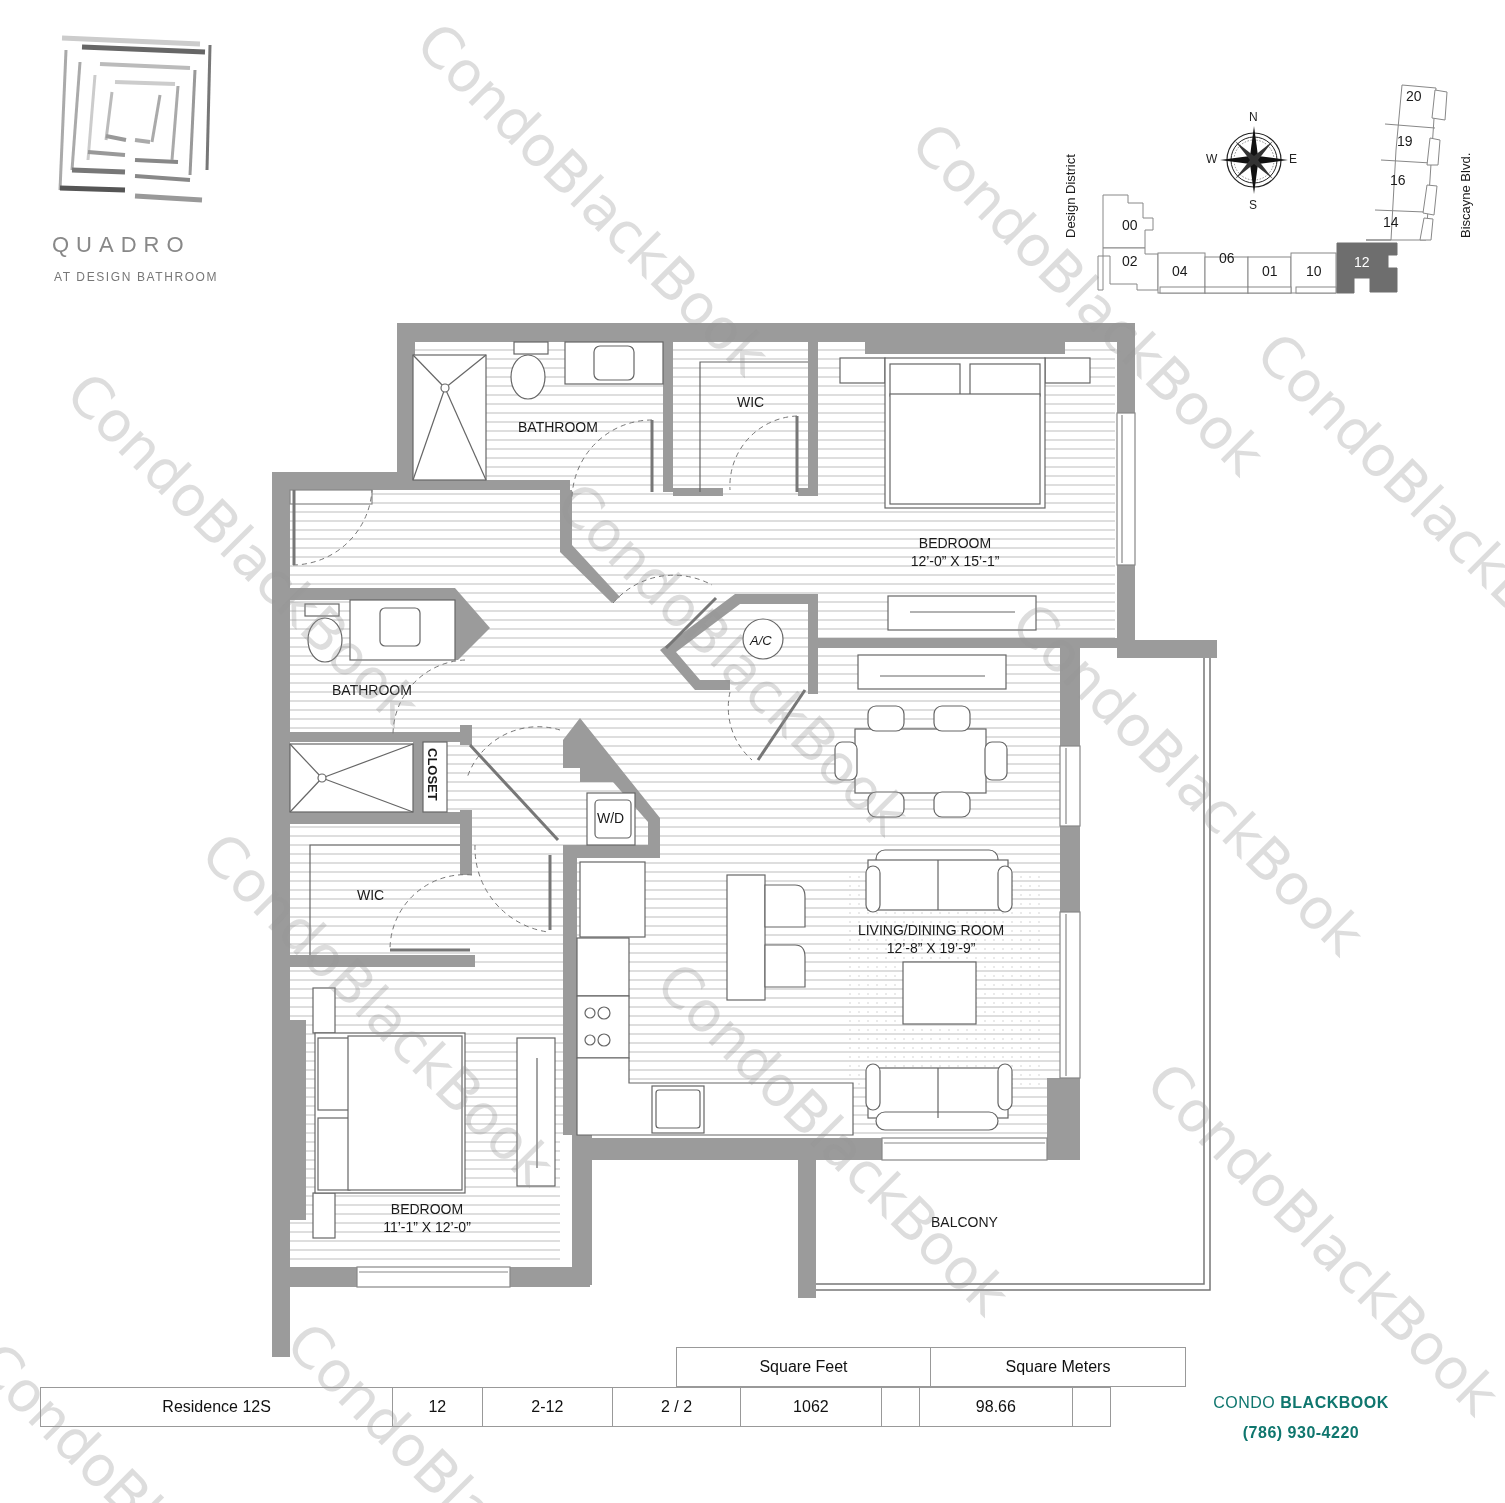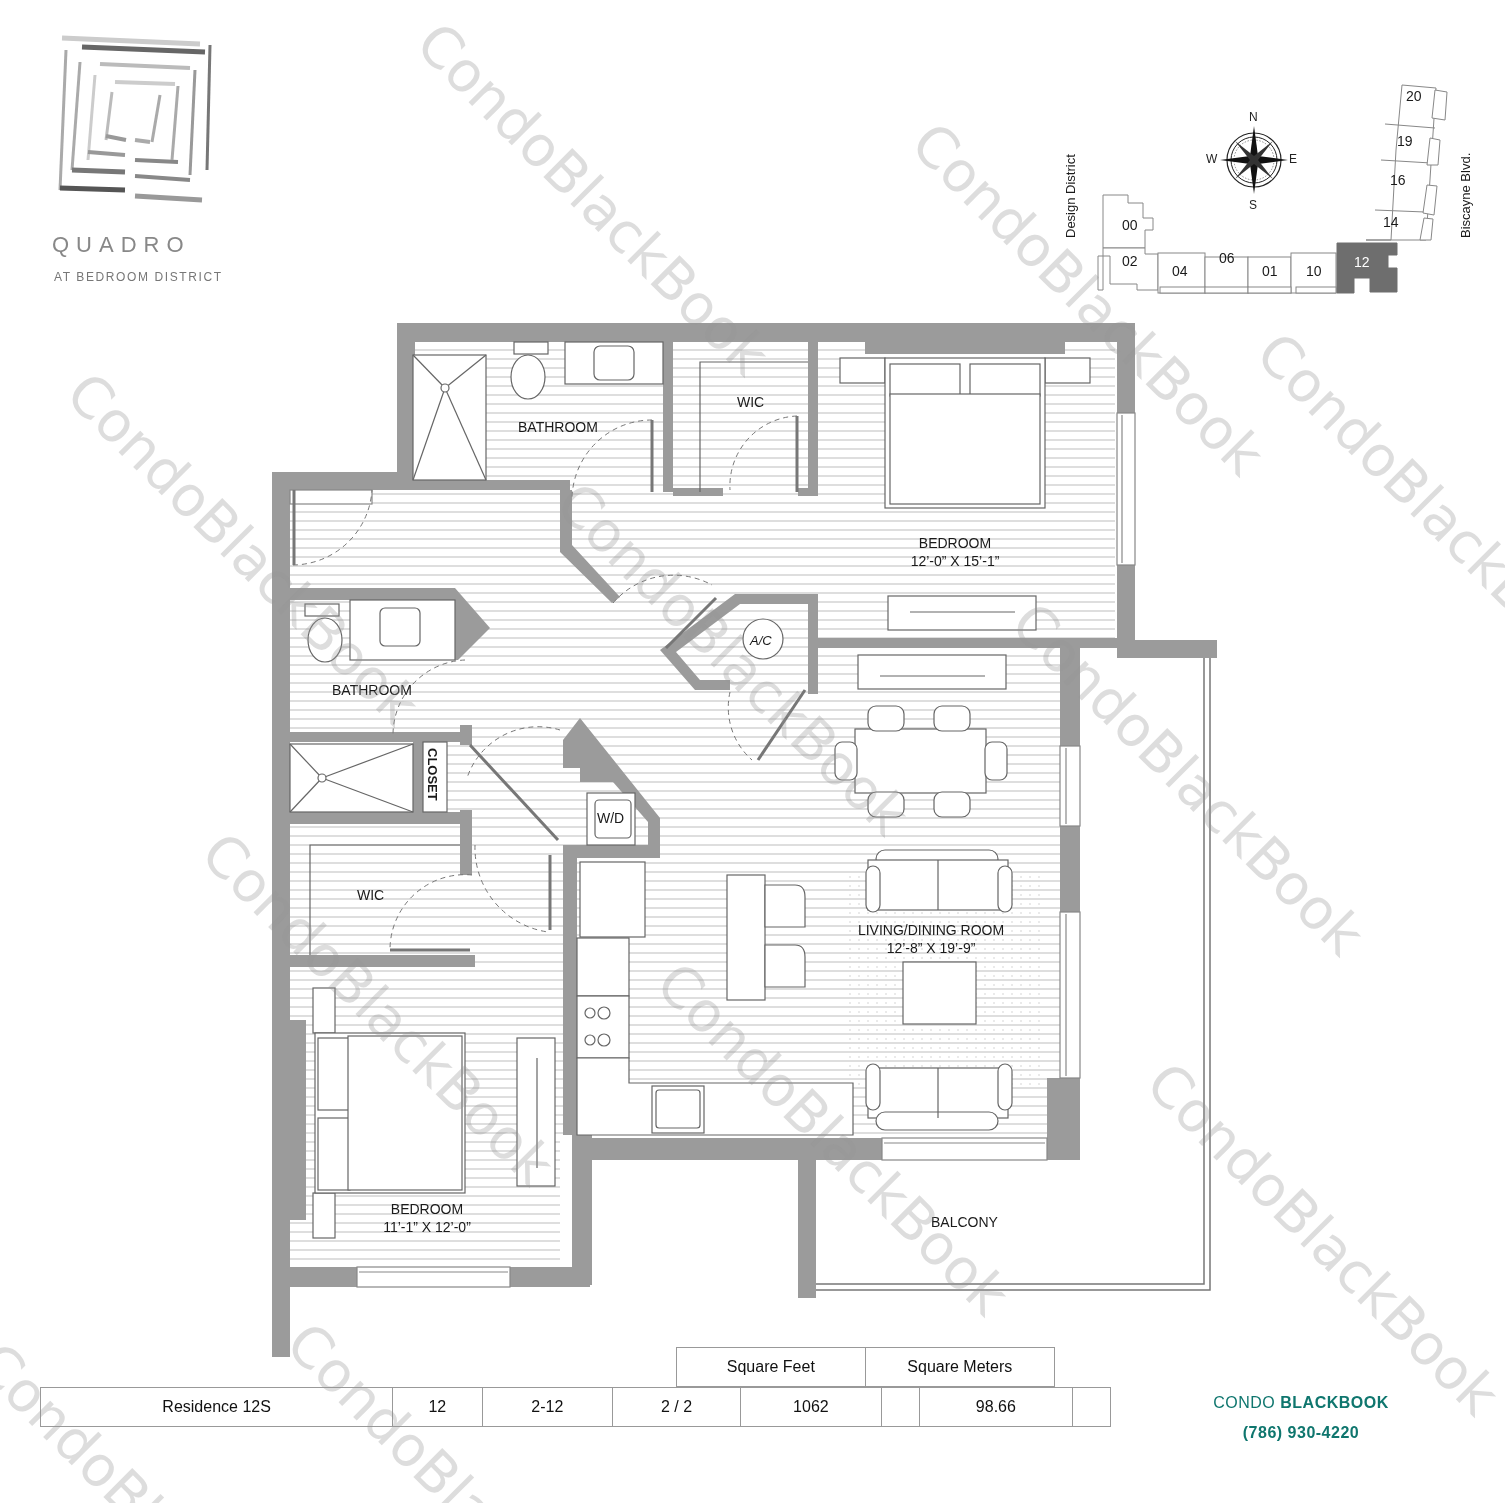--- a/index.html
+++ b/index.html
@@ -286,21 +286,21 @@
     <polygon points="34,0 4,4 0,0 4,-4" fill="#111"></polygon>
     <polygon points="-34,0 -4,4 0,0 -4,-4" fill="#111"></polygon>
     <polygon points="19,-19 4,0 0,0 0,-4" fill="#333"></polygon>
     <polygon points="-19,-19 -4,0 0,0 0,-4" fill="#333"></polygon>
     <polygon points="19,19 4,0 0,0 0,4" fill="#333"></polygon>
     <polygon points="-19,19 -4,0 0,0 0,4" fill="#333"></polygon>
   </g>
 </svg>
 
 <div class="logo-title">QUADRO</div>
-<div class="logo-sub">AT BEDROOM DISTRICT</div>
+<div class="logo-sub">AT DESIGN BATHROOM</div>
 
 <div class="vert" style="left:1063px; top:238px;">Design District</div>
 <div class="vert" style="left:1458px; top:238px;">Biscayne Blvd.</div>
 <div class="compass-letter" style="left:1249px; top:110px;">N</div>
 <div class="compass-letter" style="left:1249px; top:198px;">S</div>
 <div class="compass-letter" style="left:1289px; top:152px;">E</div>
 <div class="compass-letter" style="left:1206px; top:152px;">W</div>
 
 <div class="keyplan-label" style="left:1122px; top:217px;">00</div>
 <div class="keyplan-label" style="left:1122px; top:253px;">02</div>
@@ -328,21 +328,21 @@
 <div class="room-label" style="left:846px; top:921px; width:170px;">
   <span>LIVING/DINING ROOM</span>
   <span class="room-dim">12’-8” X 19’-9”</span>
 </div>
 <div class="room-label" style="left:372px; top:1200px; width:110px;">
   <span>BEDROOM</span>
   <span class="room-dim">11’-1” X 12’-0”</span>
 </div>
 <div class="room-label" style="left:931px; top:1213px;">BALCONY</div>
 
-<table class="spec" style="left:676px; top:1347px; width:379px;">
+<table class="spec" style="left:676px; top:1347px; width:510px;">
   <tbody>
       <tr>
     <td style="width:215px; height:38px;">Square Feet</td>
     <td style="width:216px; height:38px;">Square Meters</td>
   </tr>
 </tbody>
   </table>
 <table class="spec" style="left:40px; top:1387px; width:1071px;">
   <tbody>
   <tr>

